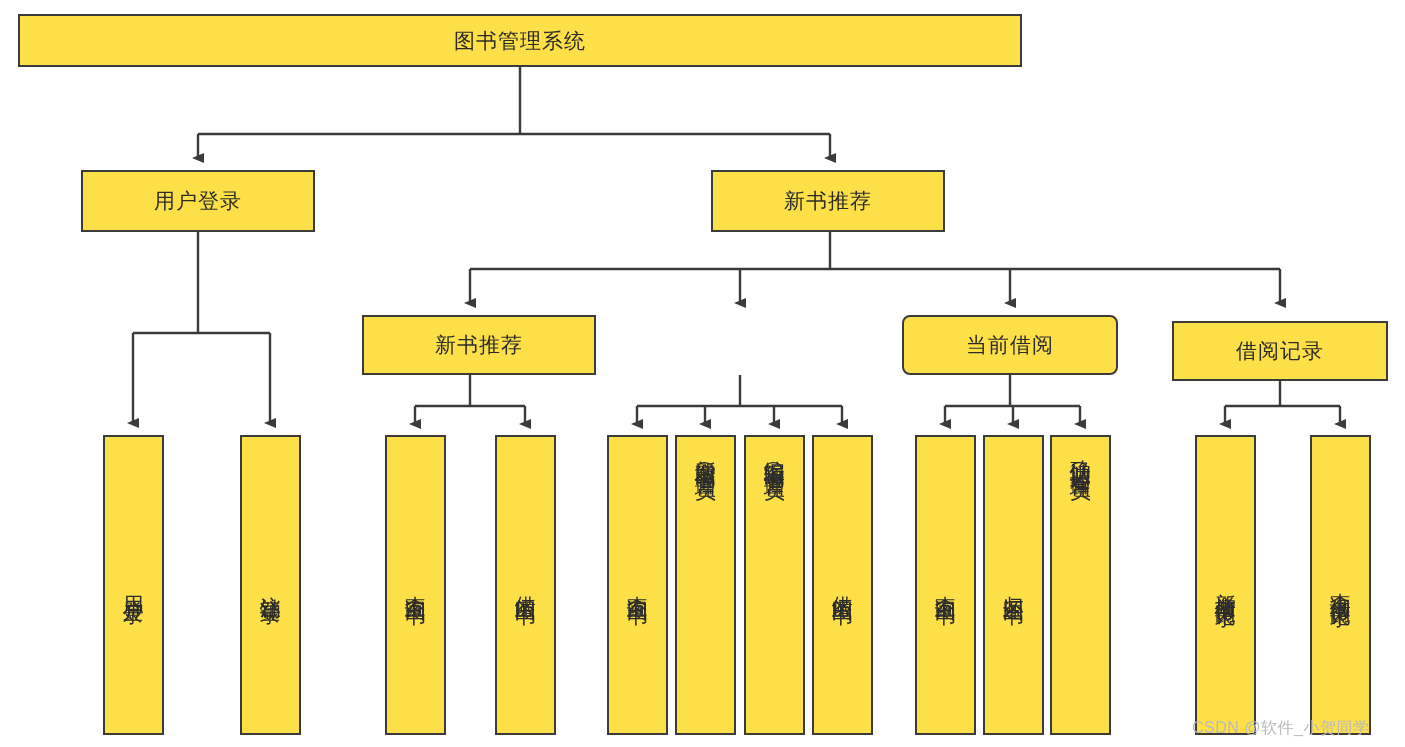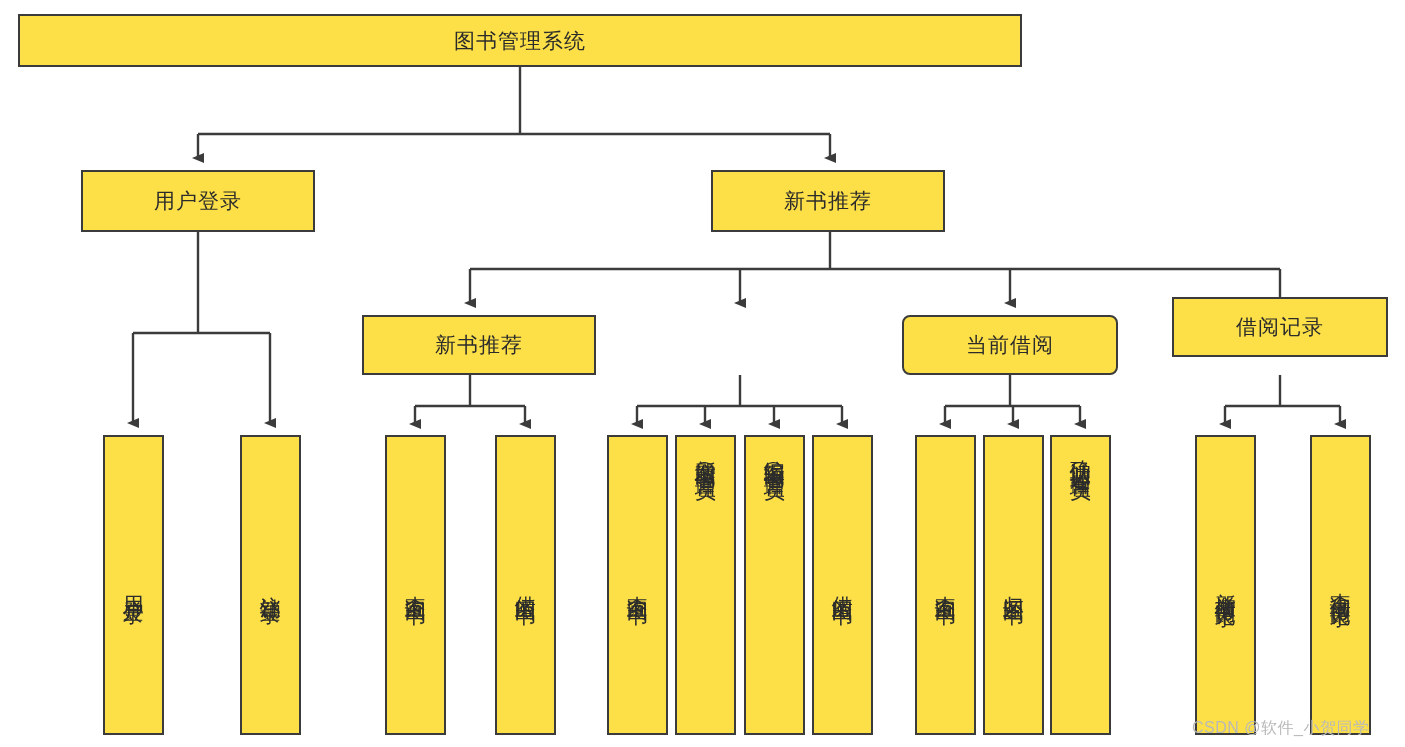--- a/index.html
+++ b/index.html
@@ -120,21 +120,21 @@
     </g>
   </svg>
 
   <div class="node h" style="left:18px; top:14px; width:1004px; height:53px;">图书管理系统</div>
 
   <div class="node h" style="left:81px; top:170px; width:234px; height:62px;">用户登录</div>
   <div class="node h" style="left:711px; top:170px; width:234px; height:62px;">新书推荐</div>
 
   <div class="node h" style="left:362px; top:315px; width:234px; height:60px;">新书推荐</div>
   <div class="node h" style="left:902px; top:315px; width:216px; height:60px;border-radius:8px;">当前借阅</div>
-  <div class="node h" style="left:1172px; top:297px; width:216px; height:60px;">借阅记录</div>
+  <div class="node h" style="left:1172px; top:321px; width:216px; height:60px;">借阅记录</div>
 
   <div class="node v mid" style="left:103px; top:435px; width:61px; height:300px;">
     <span class="vtext">用户登录</span>
   </div>
   <div class="node v mid" style="left:240px; top:435px; width:61px; height:300px;">
     <span class="vtext">注销登录</span>
   </div>
 
   <div class="node v mid" style="left:385px; top:435px; width:61px; height:300px;">
     <span class="vtext">查询图书</span>

